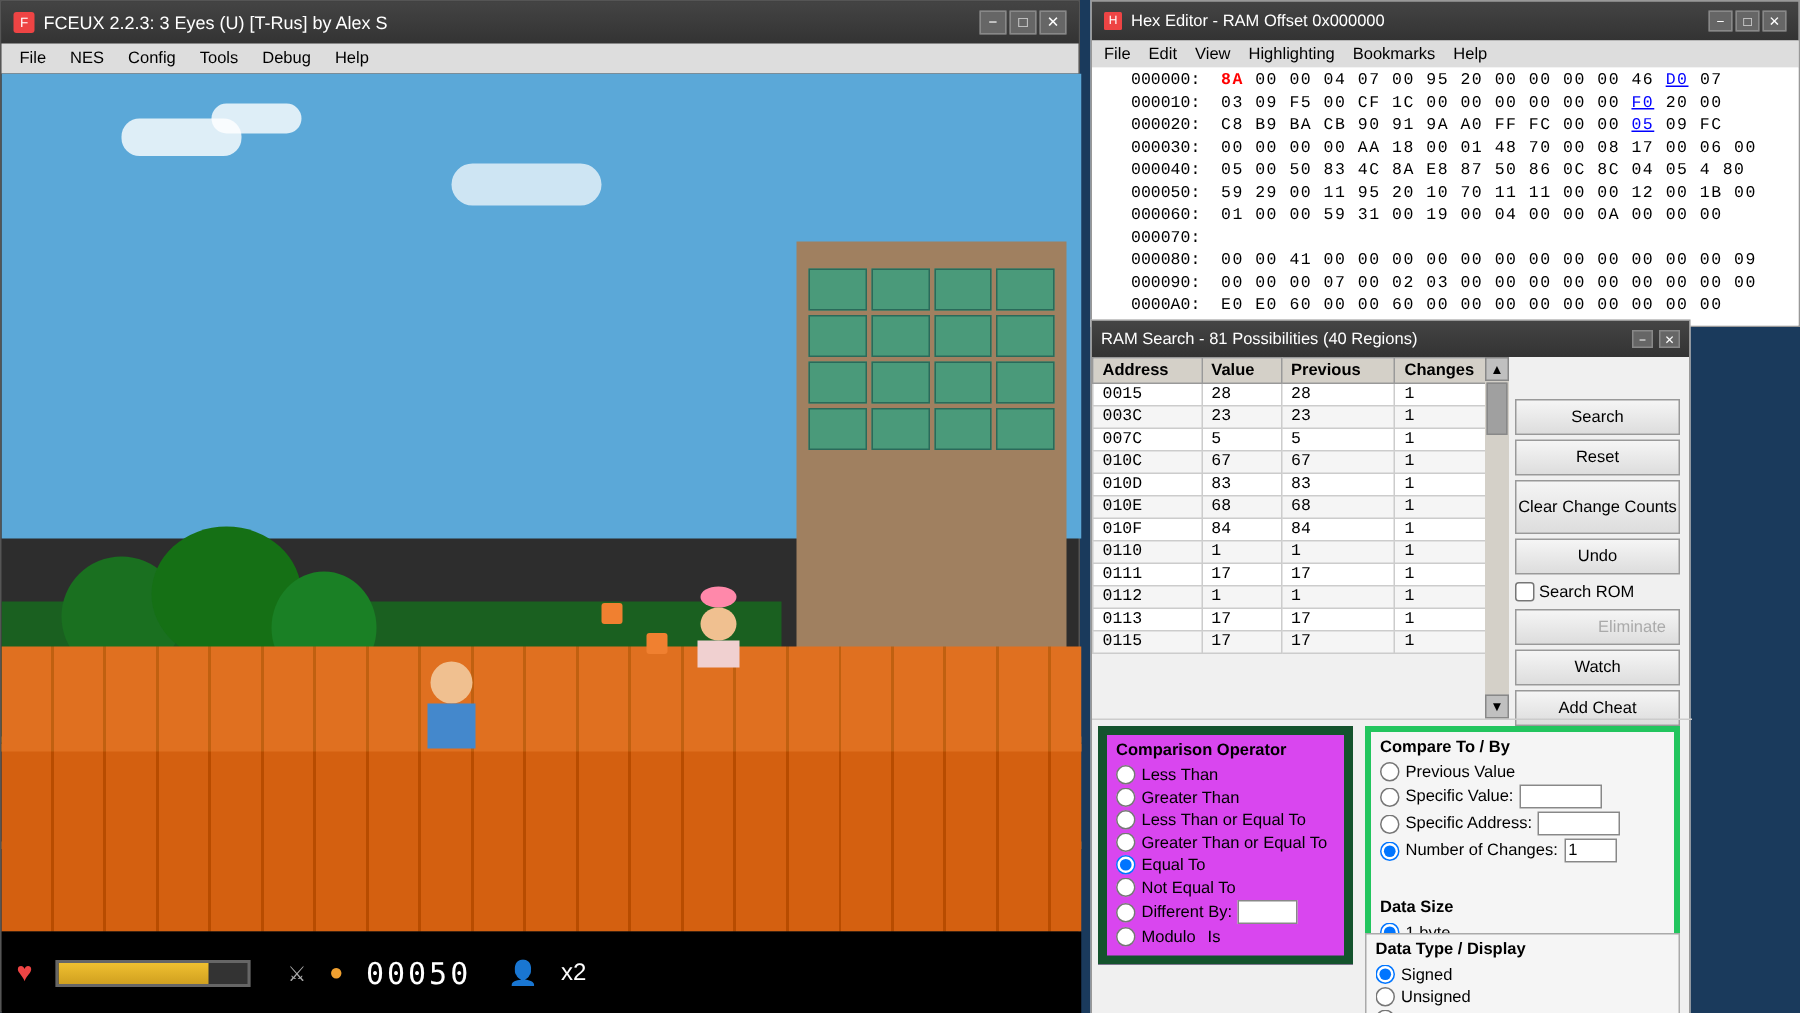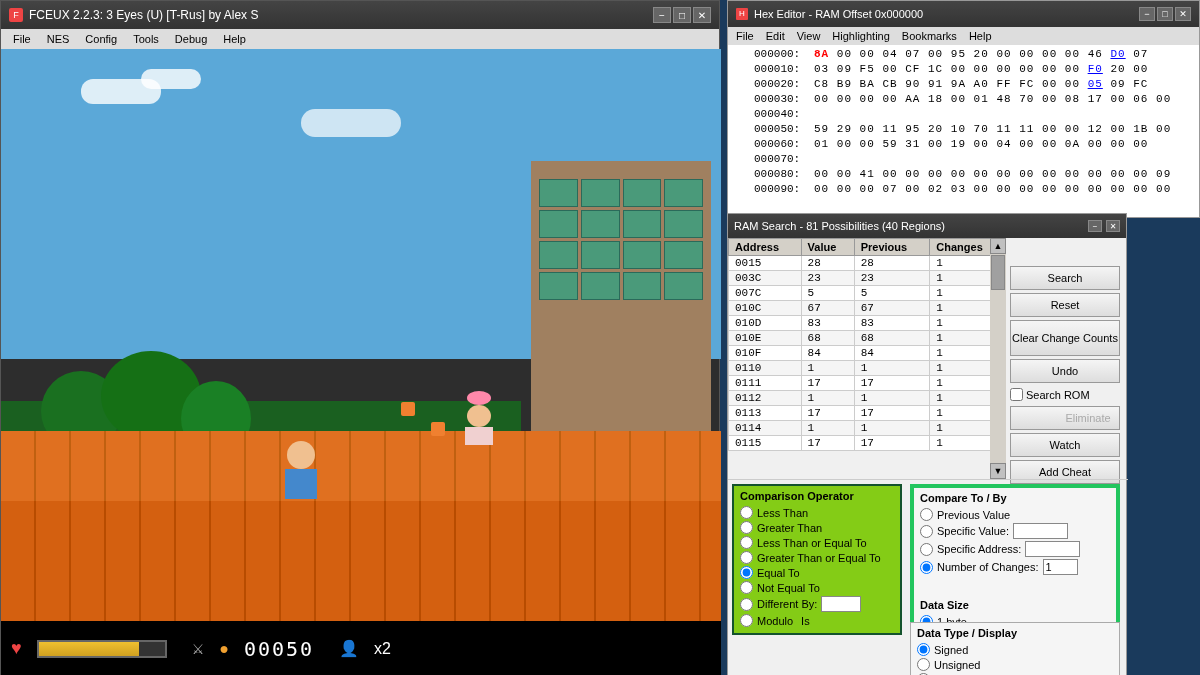--- a/index.html
+++ b/index.html
@@ -356,39 +356,44 @@
     <div class="hex-row">
       <span class="hex-addr">000020:</span>
       <span class="hex-bytes">C8 B9 BA CB 90 91 9A A0 FF FC 00 00 <span class="hex-byte-blue">05</span> 09 FC</span>
     </div>
     <div class="hex-row">
       <span class="hex-addr">000030:</span>
       <span class="hex-bytes">00 00 00 00 AA 18 00 01 48 70 00 08 17 00 06 00</span>
     </div>
     <div class="hex-row">
       <span class="hex-addr">000040:</span>
+      <span class="hex-bytes">05 00 50 83 4C 8A E8 87 50 86 0C 8C 04 05 4 80</span>
     </div>
     <div class="hex-row">
       <span class="hex-addr">000050:</span>
       <span class="hex-bytes">59 29 00 11 95 20 10 70 11 11 00 00 12 00 1B 00</span>
     </div>
     <div class="hex-row">
       <span class="hex-addr">000060:</span>
       <span class="hex-bytes">01 00 00 59 31 00 19 00 04 00 00 0A 00 00 00</span>
     </div>
     <div class="hex-row">
       <span class="hex-addr">000070:</span>
     </div>
     <div class="hex-row">
       <span class="hex-addr">000080:</span>
       <span class="hex-bytes">00 00 41 00 00 00 00 00 00 00 00 00 00 00 00 09</span>
     </div>
     <div class="hex-row">
       <span class="hex-addr">000090:</span>
       <span class="hex-bytes">00 00 00 07 00 02 03 00 00 00 00 00 00 00 00 00</span>
+    </div>
+    <div class="hex-row">
+      <span class="hex-addr">0000A0:</span>
+      <span class="hex-bytes">E0 E0 60 00 00 60 00 00 00 00 00 00 00 00 00</span>
     </div>
   </div>
 </div>
 
 <div id="ram-window">
   <div id="ram-titlebar">
     <span class="title-text">RAM Search - 81 Possibilities (40 Regions)</span>
     <div class="win-btn">−</div>
     <div class="win-btn">✕</div>
   </div>
@@ -466,26 +471,20 @@
               <td>1</td>
               <td>1</td>
             </tr>
             <tr>
               <td>0113</td>
               <td>17</td>
               <td>17</td>
               <td>1</td>
             </tr>
             <tr>
-              <td>0114</td>
-              <td>1</td>
-              <td>1</td>
-              <td>1</td>
-            </tr>
-            <tr>
               <td>0115</td>
               <td>17</td>
               <td>17</td>
               <td>1</td>
             </tr>
           </tbody>
       </table>
     </div>
 
     <div style="position:absolute;right:120px;top:0;width:16px;height:241px;background:#d4d0c8;">
@@ -505,21 +504,21 @@
       </div>
       <button class="ram-btn disabled" style="color:#aaa;">Eliminate</button>
       <button class="ram-btn">Watch</button>
       <button class="ram-btn">Add Cheat</button>
       <button class="ram-btn">Hex Editor</button>
     </div>
   </div>
 
   <div style="position:absolute;left:0;top:265px;width:400px;height:200px;border-top:1px solid #ccc;">
 
-    <div style="position:absolute;left:4px;top:4px;width:170px;border:2px solid #14532d;padding:4px 6px;background:#84cc16;">
+    <div style="position:absolute;left:4px;top:4px;width:170px;border:6px solid #14532d;padding:4px 6px;background:#d946ef;">
       <div class="box-title">Comparison Operator</div>
       <div class="radio-row">
         <input type="radio" name="comp" id="r-lt" style="">
         <label for="r-lt">Less Than</label>
       </div>
       <div class="radio-row">
         <input type="radio" name="comp" id="r-gt" style="">
         <label for="r-gt">Greater Than</label>
       </div>
       <div class="radio-row">

